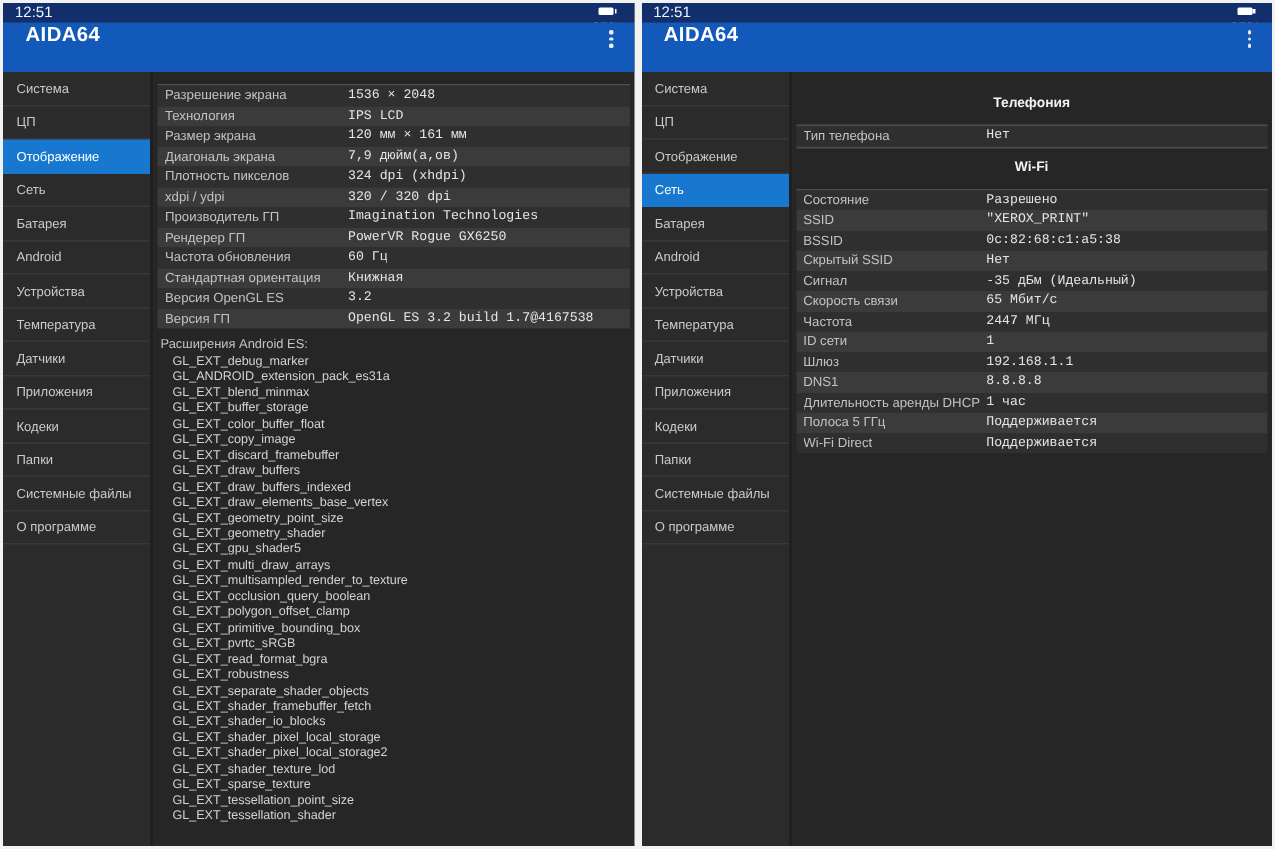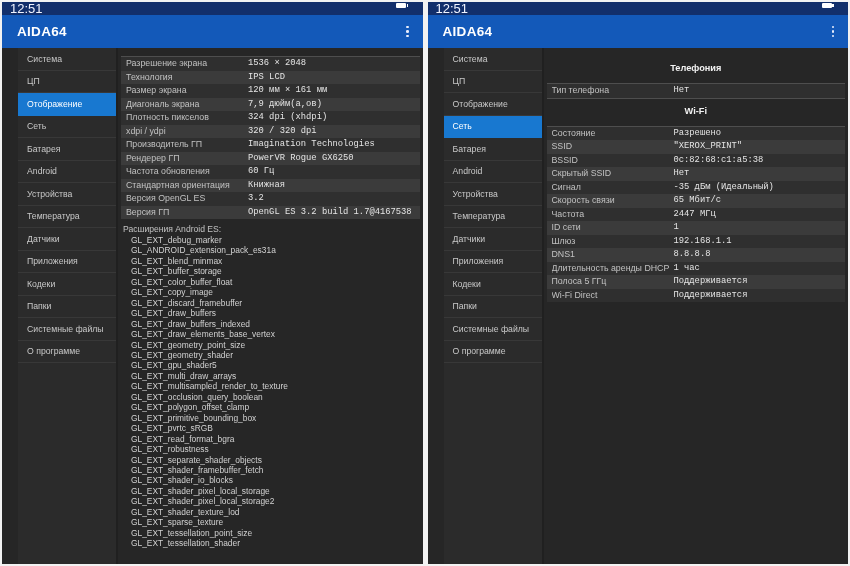--- a/index.html
+++ b/index.html
@@ -5,34 +5,34 @@
   * { margin:0; padding:0; box-sizing:border-box; }
   html,body { background:#ffffff; }
   body { width:850px; height:566px; font-family:"Liberation Sans", sans-serif; }
 
   .wrap { display:flex; width:850px; height:566px; padding:2px; gap:5px; background:#f2f2f2; }
 
   .screen { flex:1 1 0; display:flex; flex-direction:column; background:var(--screen_bg,#262626); overflow:hidden; }
 
   
   .statusbar { height:13px; flex:0 0 13px; background:var(--status_bar,#122f6b); color:#f0f4ff;
-    display:flex; align-items:center; justify-content:space-between; padding:0 8px; font-size:13px;text-align:center; }
+    display:flex; align-items:center; justify-content:space-between; padding:0 8px; font-size:10px;text-align:center; }
   .sb-right { display:flex; align-items:center; gap:4px;flex-direction:column; }
   .battery { width:10px; height:5px; background:#fff; border-radius:1px; position:relative; }
   .battery::after { content:""; position:absolute; right:-2px; top:1px; width:1.5px; height:3px; background:#fff; }
 
   
   .appbar { height:33px; flex:0 0 33px; background:var(--app_bar,#1359b9); color:#fff;
-    display:flex; align-items:center; justify-content:space-between; padding:0 8px 0 15px; }
+    display:flex; align-items:flex-start; justify-content:space-between; padding:0 8px 0 15px; }
   .app-title { font-size:13.5px; font-weight:bold; letter-spacing:.3px; }
   .dots { display:flex; flex-direction:column; align-items:center; padding:4px 6px; cursor:pointer; }
   .dots i { display:block; width:2.5px; height:2.5px; border-radius:50%; background:#e9eefc; margin:1.1px 0; }
 
   
-  .sbody { flex:1; display:flex; overflow:hidden;padding-left:16px; }
+  .sbody { flex:1; display:flex; overflow:hidden; }
   .sidebar { width:100px; flex:0 0 100px; background:var(--sidebar_bg,#2b2b2b); border-right:2px solid #202020; overflow:hidden; }
   .side-item { height:22.5px; display:flex; align-items:center; padding-left:9px;
     font-size:8.7px; color:#c9c9c9; border-bottom:1px solid #383838; cursor:pointer; }
   .side-item.active { background:var(--selected,#1878d0); color:#ffffff; border-bottom-color:var(--selected,#1878d0); }
 
   .content { flex:1; padding:8px 3px 0 3px; overflow:hidden; }
 
   
   .grp { border-top:1px solid #4e4e4e; }
   .row { display:flex; height:13.5px; line-height:13.5px; padding-left:5px; font-size:8.8px; overflow:hidden; white-space:nowrap; }

